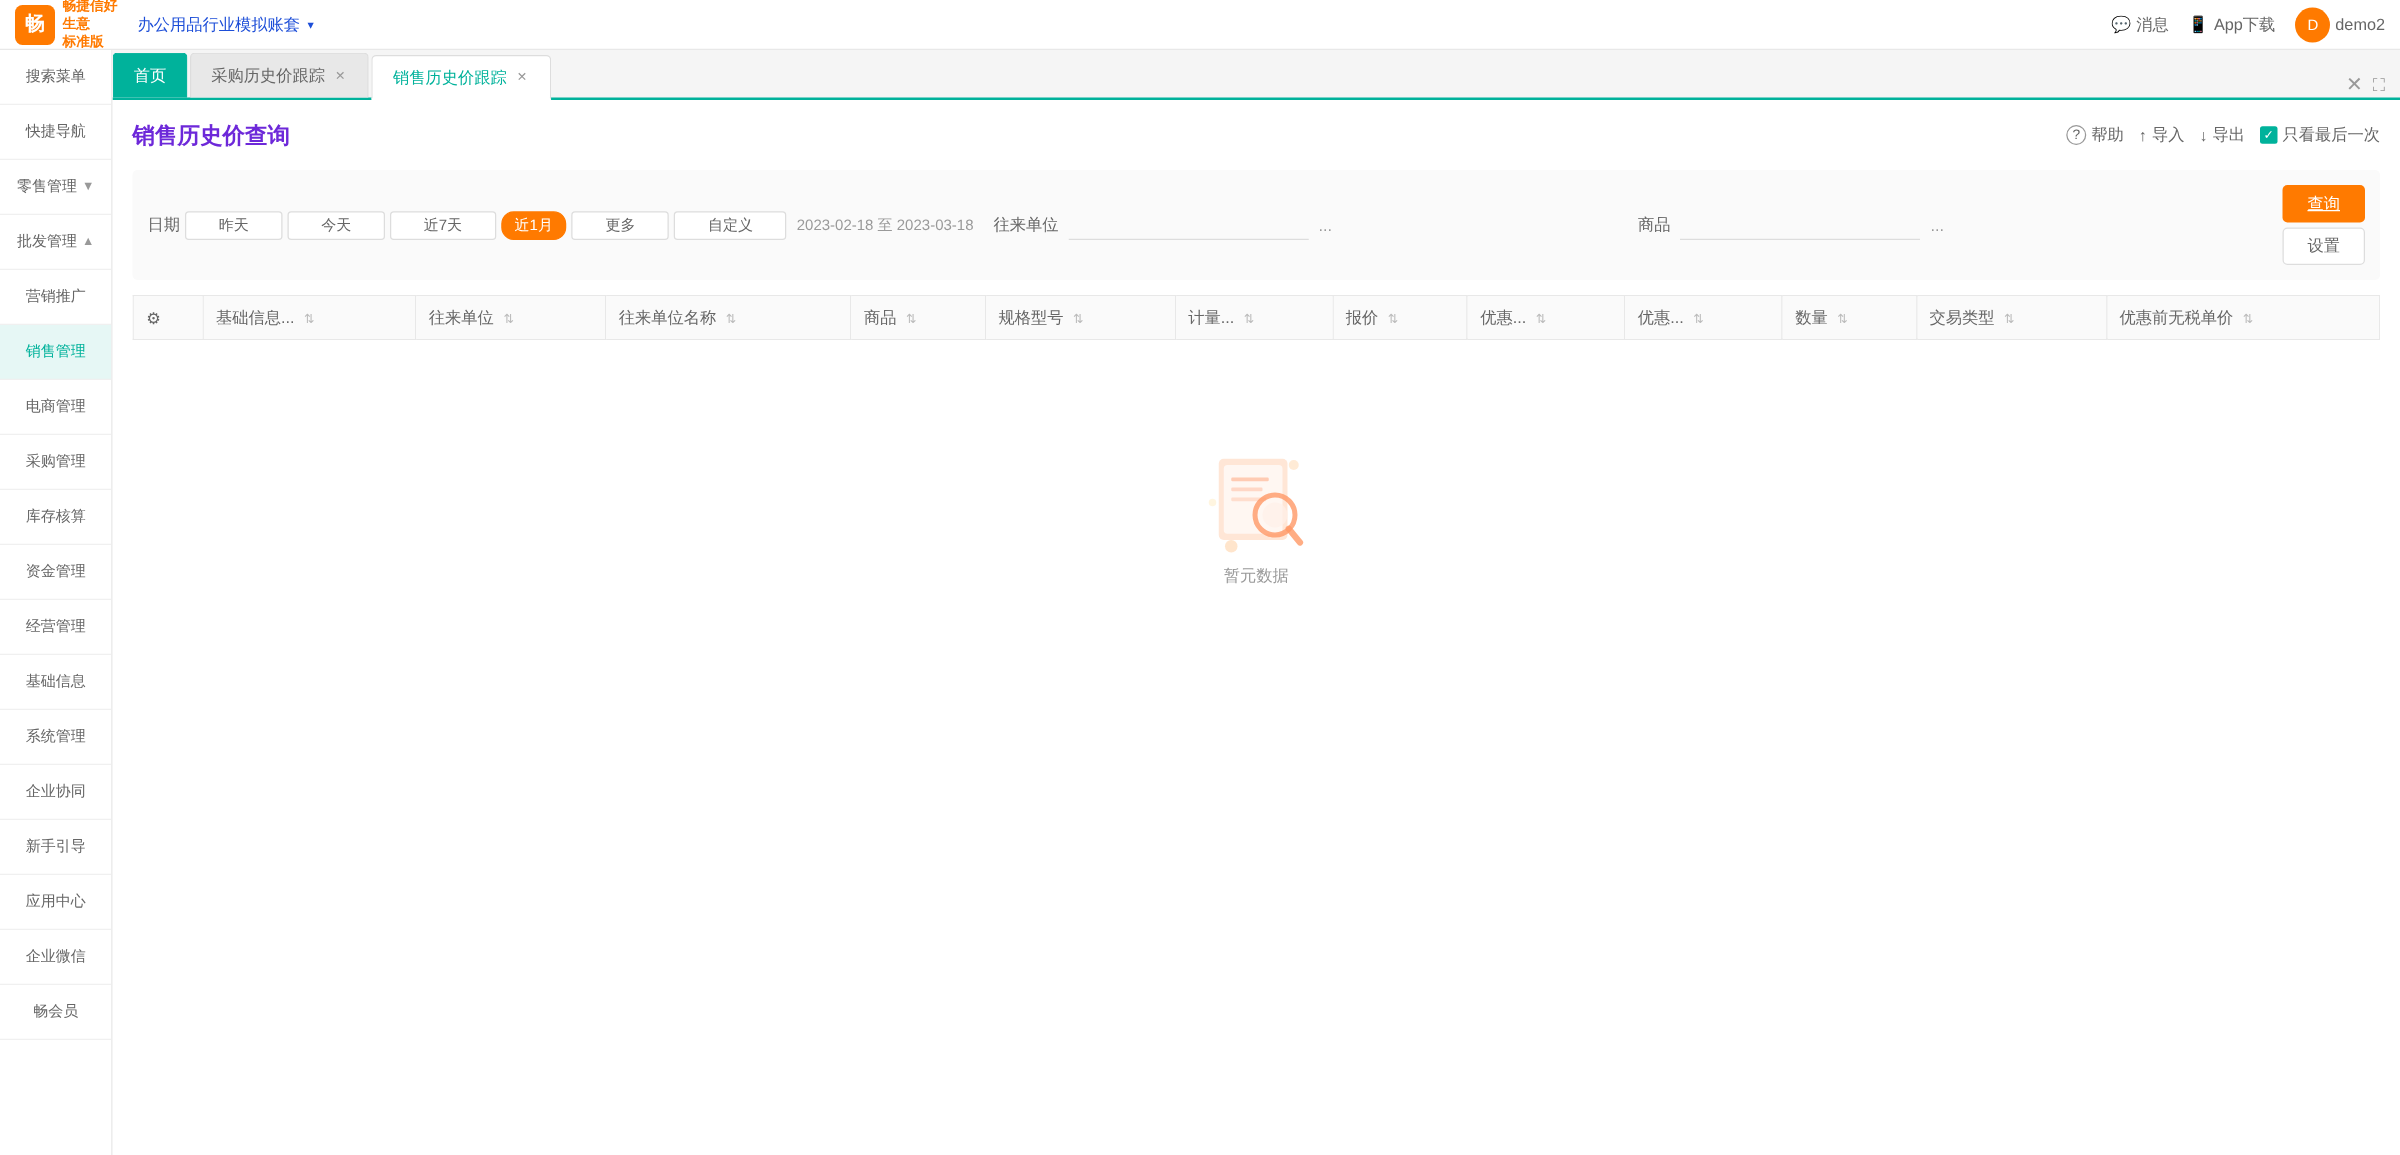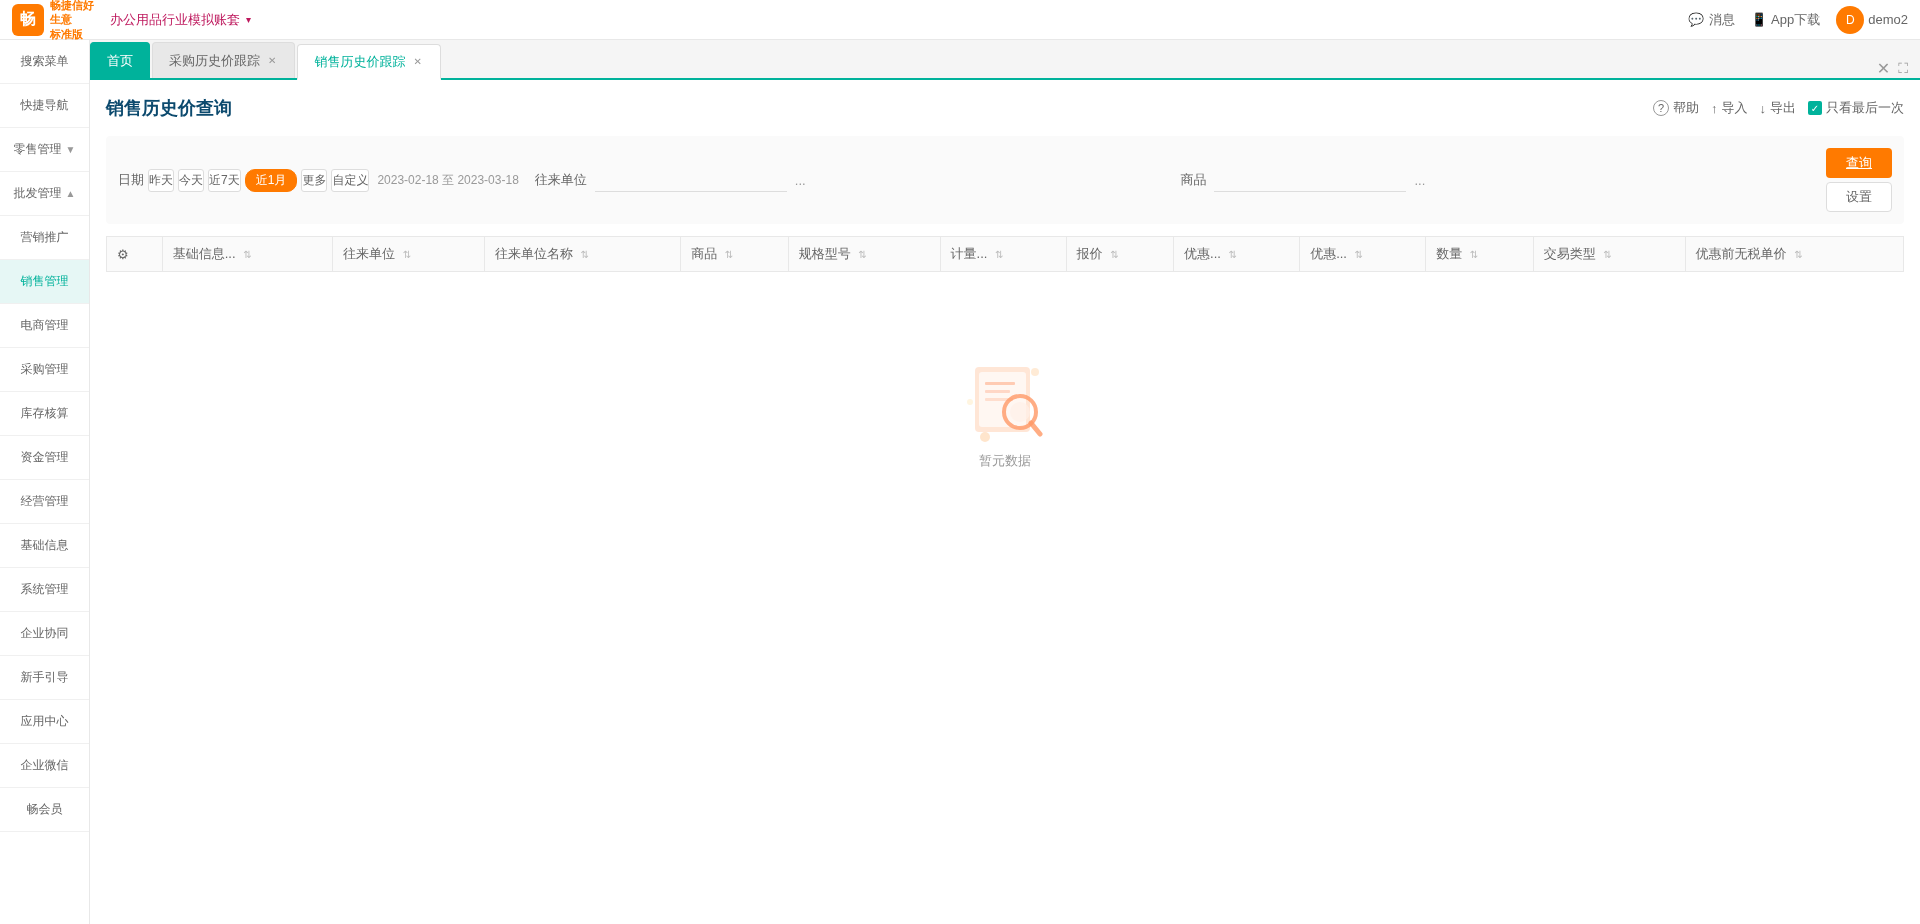--- a/index.html
+++ b/index.html
@@ -4,21 +4,21 @@
   <style>
     * { margin: 0; padding: 0; box-sizing: border-box; }
     body { font-family: "Microsoft YaHei", "PingFang SC", Arial, sans-serif; font-size: 13px; background: #f5f5f5; color: #333; width: 1920px; height: 924px; overflow: hidden; display: flex; flex-direction: column; }
 
     
     .top-bar { height: 40px; background: #fff; border-bottom: 1px solid #e8e8e8; display: flex; align-items: center; padding: 0 12px; gap: 8px; flex-shrink: 0; }
     .logo-area { display: flex; align-items: center; gap: 6px; width: 90px; }
     .logo-icon { width: 32px; height: 32px; background: #ff7a00; border-radius: 6px; display: flex; align-items: center; justify-content: center; color: white; font-size: 16px; font-weight: bold; flex-shrink: 0; }
     .logo-text { font-size: 11px; color: #ff7a00; line-height: 1.3; font-weight: bold; }
     .top-bar-title { flex: 1; display: flex; align-items: center; gap: 6px; color: #666; font-size: 13px; }
-    .top-bar-title span { color: #be185d; }
+    .top-bar-title span { color: #1d4ed8; }
     .top-bar-dropdown { color: #999; font-size: 10px; }
     .top-bar-right { display: flex; align-items: center; gap: 16px; margin-left: auto; color: #666; font-size: 13px; }
     .top-bar-right-item { display: flex; align-items: center; gap: 4px; cursor: pointer; }
     .avatar { width: 28px; height: 28px; border-radius: 50%; background: #ff7a00; display: flex; align-items: center; justify-content: center; color: white; font-size: 12px; }
 
     
     .main-layout { display: flex; flex: 1; overflow: hidden; }
 
     
     .sidebar { width: 90px; background: #fff; border-right: 1px solid #e8e8e8; display: flex; flex-direction: column; overflow-y: auto; flex-shrink: 0; }
@@ -35,32 +35,32 @@
     .tab { height: 36px; padding: 0 16px; display: flex; align-items: center; gap: 6px; cursor: pointer; font-size: 13px; color: #666; background: #e8e8e8; border-radius: 4px 4px 0 0; margin-right: 2px; white-space: nowrap; border: 1px solid #ddd; border-bottom: none; }
     .tab.active { background: #fff; color: #00b29b; border-color: #ddd; border-bottom: 2px solid #fff; margin-bottom: -2px; }
     .tab-home { background: #00b29b; color: white; border-color: #00b29b; }
     .tab-close { font-size: 10px; color: #999; cursor: pointer; padding: 2px; border-radius: 2px; }
 
     
     .page-content { flex: 1; background: #fff; overflow: auto; padding: 16px; }
 
     
     .page-header { display: flex; align-items: center; justify-content: space-between; margin-bottom: 16px; }
-    .page-title { font-size: 18px; font-weight: bold; color: #0c4a6e; }
+    .page-title { font-size: 18px; font-weight: bold; color: #6d28d9; }
     .page-header-actions { display: flex; align-items: center; gap: 12px; font-size: 13px; color: #666; }
     .page-header-actions .action-item { display: flex; align-items: center; gap: 4px; cursor: pointer; }
     .checkbox-wrap { display: flex; align-items: center; gap: 4px; }
     .checkbox { width: 14px; height: 14px; background: #00b29b; border-radius: 2px; display: flex; align-items: center; justify-content: center; color: white; font-size: 10px; }
 
     
     .filter-bar { display: flex; align-items: center; gap: 16px; margin-bottom: 12px; flex-wrap: wrap; padding: 12px; background: #fafafa; border-radius: 4px; }
     .filter-group { display: flex; align-items: center; gap: 4px; }
     .filter-label { color: #666; font-size: 13px; white-space: nowrap; }
     .date-btns { display: flex; align-items: center; gap: 4px; }
-    .date-btn { padding: 2px 0; border: 1px solid #ddd; border-radius: 3px; background: #fff; cursor: pointer; font-size: 12px; color: #666; }
+    .date-btn { padding: 2px 26px; border: 1px solid #ddd; border-radius: 3px; background: #fff; cursor: pointer; font-size: 12px; color: #666; }
     .date-btn.active { background: #ff7a00; color: white; border-color: #ff7a00; border-radius: 10px; padding: 2px 10px; }
     .date-range { font-size: 12px; color: #999; margin-left: 4px; }
     .filter-input-group { display: flex; align-items: center; gap: 8px; flex: 1; }
     .filter-input { border: none; border-bottom: 1px solid #ddd; padding: 4px 8px; font-size: 13px; outline: none; min-width: 180px; background: transparent; color: #333; }
     .filter-input::placeholder { color: #bbb; }
     .filter-dots { color: #999; cursor: pointer; }
     .query-btn { background: #ff7a00; color: white; border: none; border-radius: 4px; padding: 6px 20px; font-size: 13px; cursor: pointer; white-space: nowrap; text-decoration: underline; }
     .settings-btn { background: #fff; color: #666; border: 1px solid #ddd; border-radius: 4px; padding: 5px 14px; font-size: 13px; cursor: pointer; }
     .btn-group { display: flex; flex-direction: column; gap: 4px; }
 

